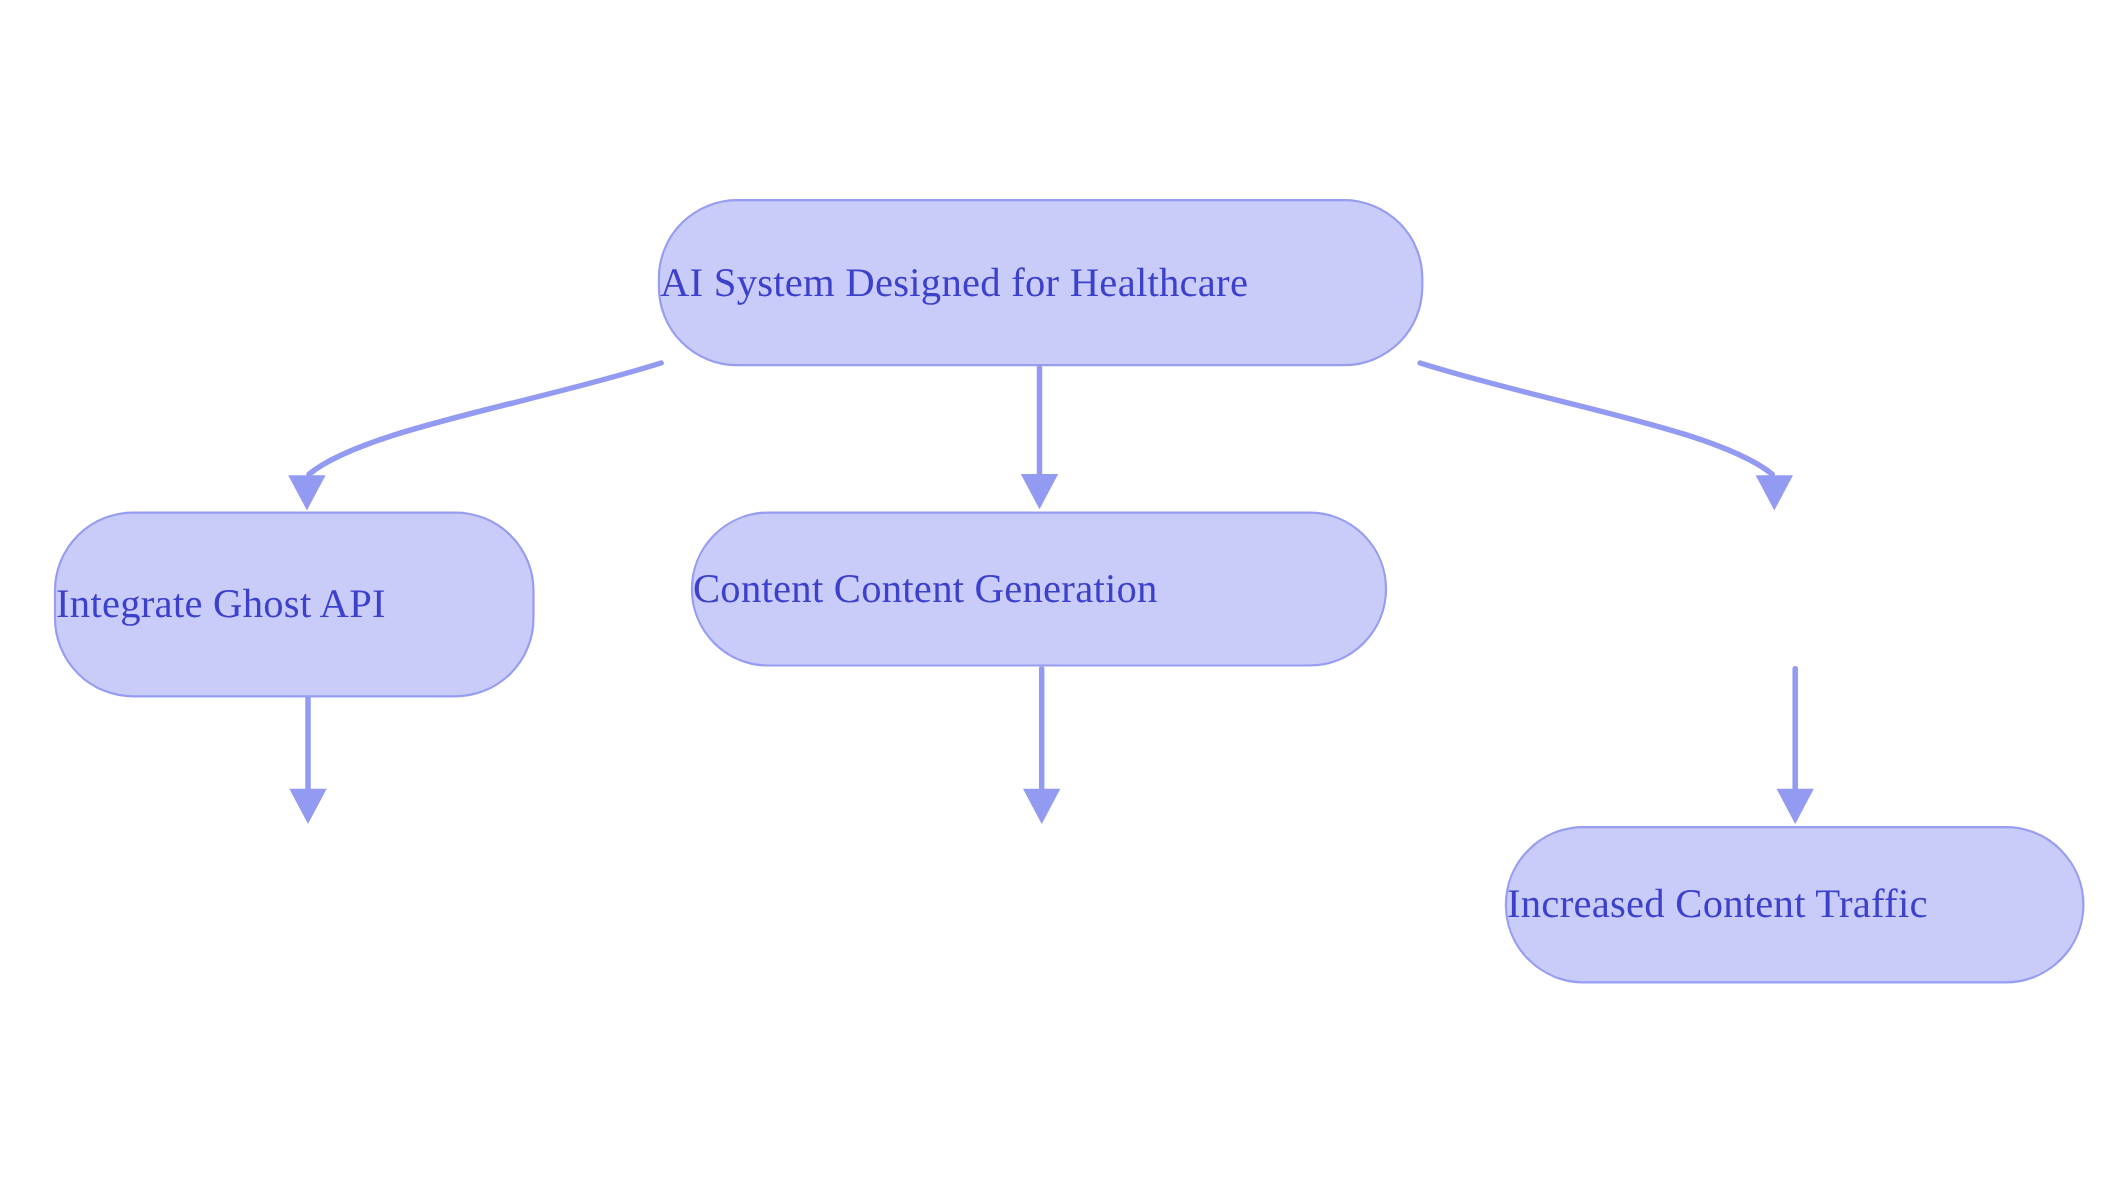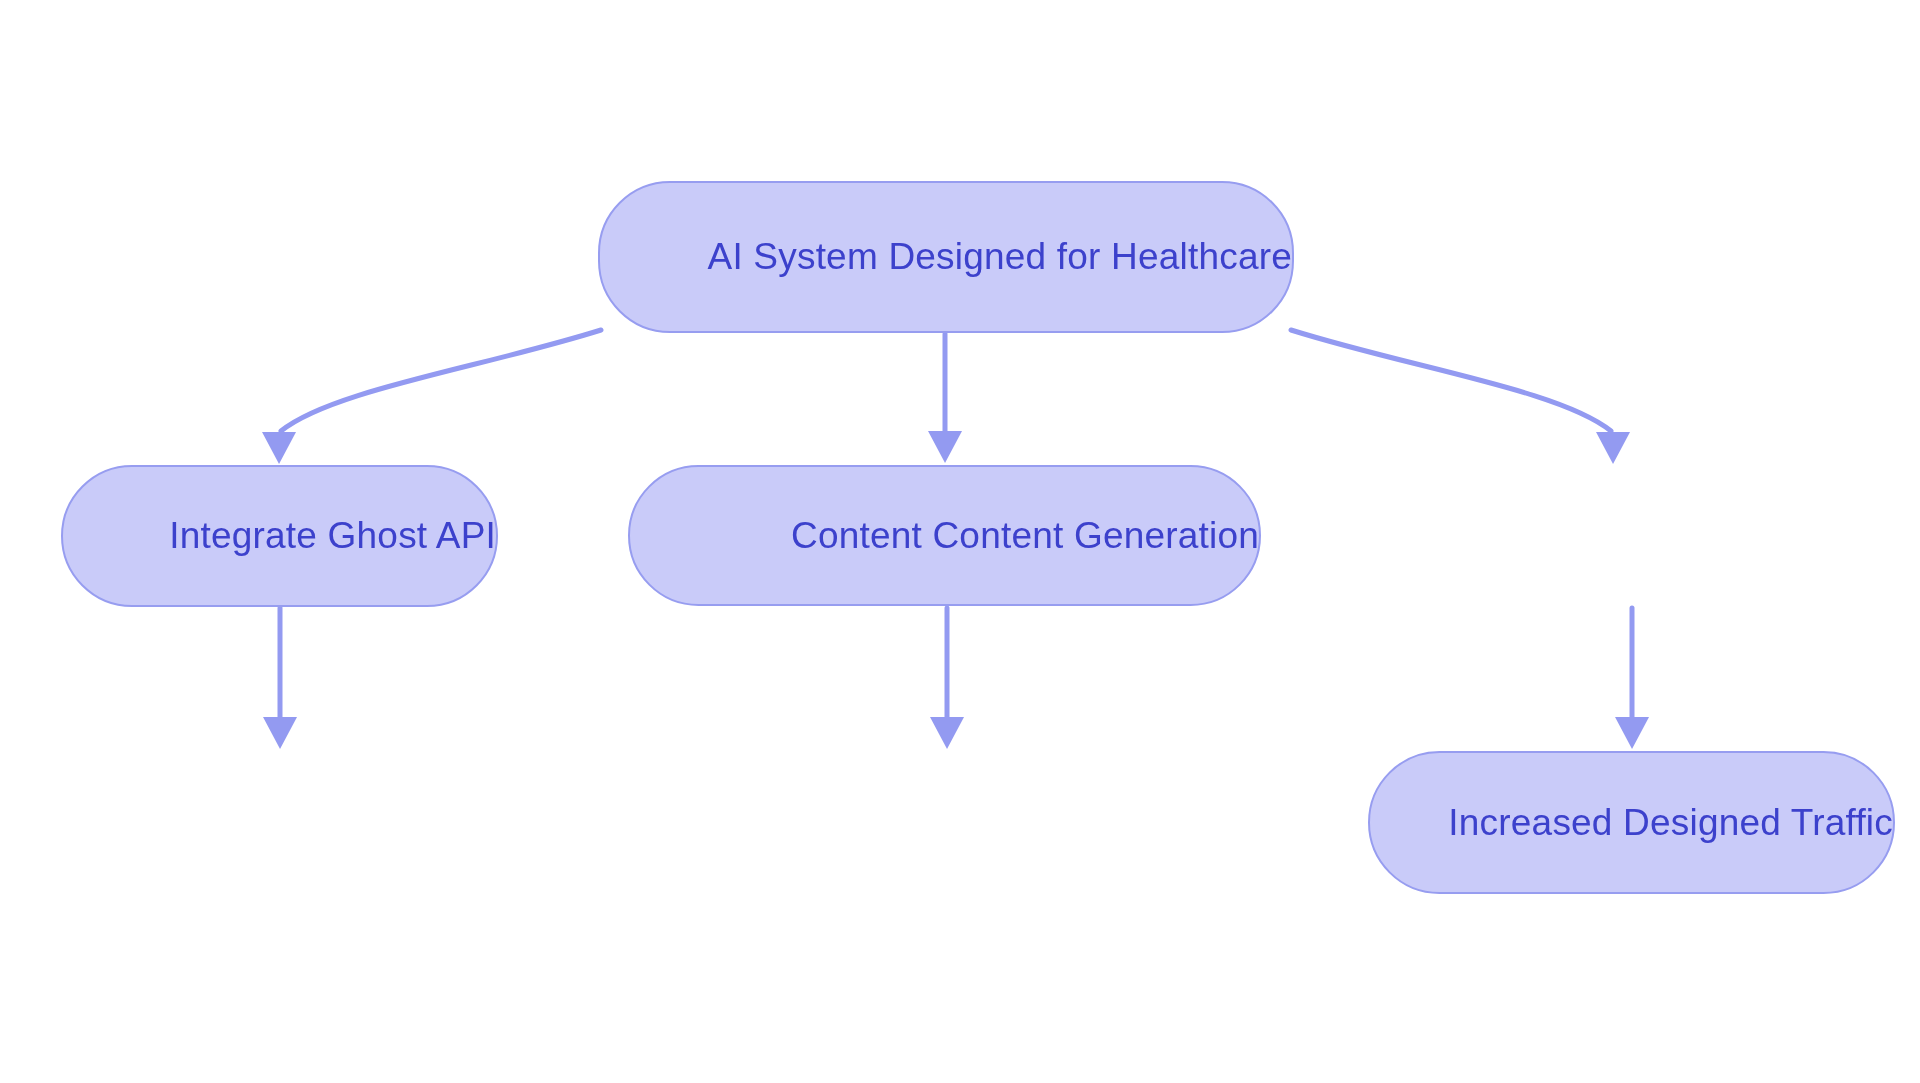--- a/index.html
+++ b/index.html
@@ -40,31 +40,32 @@
     fill: var(--edge);
     stroke: none;
   }
   .node {
     position: absolute;
     background: var(--node-fill);
     border: 2.5px solid var(--node-border);
     border-radius: 72px;
     display: flex;
     align-items: center;
-    justify-content: flex-end;
+    justify-content: flex-start;
     color: var(--text);
     font-size: 37px;
     letter-spacing: 0.2px;
     text-align: center;
     cursor: default;
     white-space: nowrap;
+    font-family: Liberation Serif, serif;
   }
   
   .node-root       { left: 598px;  top: 181px; width: 696px; height: 152px; }
-  .node-mid-left   { left: 61px;   top: 465px; width: 437px; height: 142px; }
+  .node-mid-left   { left: 49px;   top: 465px; width: 437px; height: 169px; }
   .node-mid-center { left: 628px;  top: 465px; width: 633px; height: 141px; }
   .node-mid-right  { left: 1392px; top: 465px; width: 480px; height: 141px; }
   .node-bot-left   { left: 17px;   top: 751px; width: 520px; height: 143px; }
   .node-bot-center { left: 771px;  top: 751px; width: 358px; height: 143px; }
   .node-bot-right  { left: 1368px; top: 751px; width: 527px; height: 143px; }
 </style>
 </head>
 <body>
 
 <div class="canvas">
@@ -99,16 +100,16 @@
   </div>
 
   <div class="node node-mid-center">
     <span>Content Content Generation</span>
   </div>
 
 
 
 
   <div class="node node-bot-right">
-    <span>Increased Designed Traffic</span>
+    <span>Increased Content Traffic</span>
   </div>
 
 </div>
 
 </body></html>

